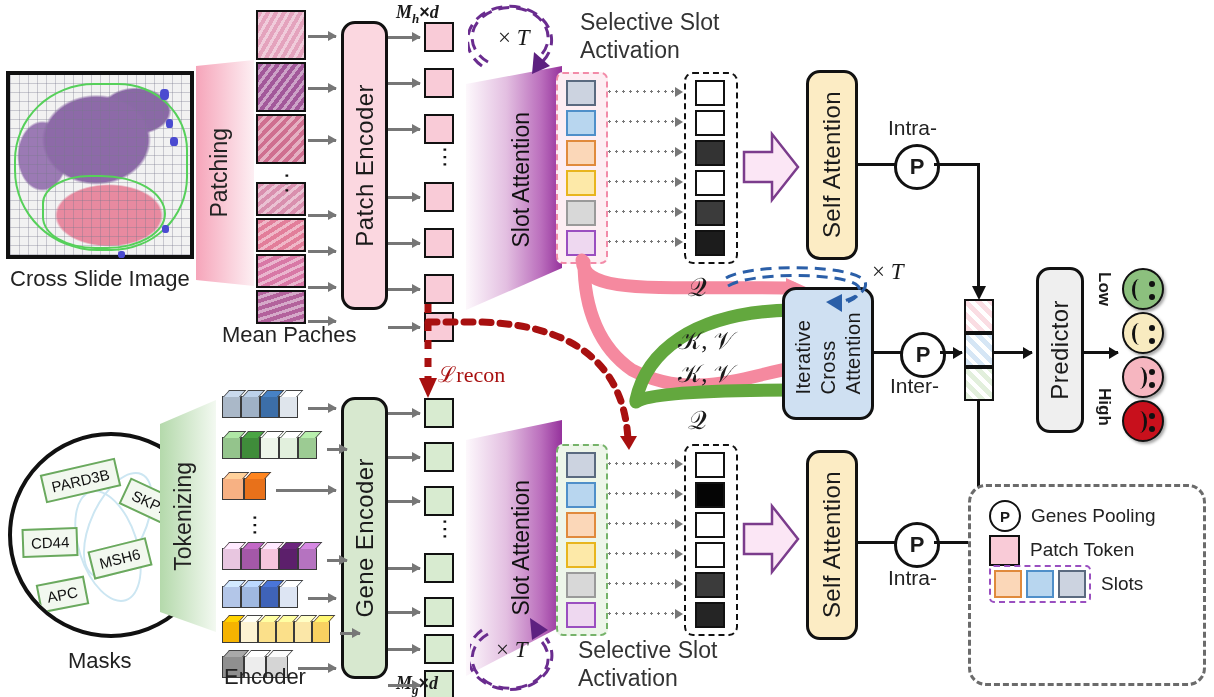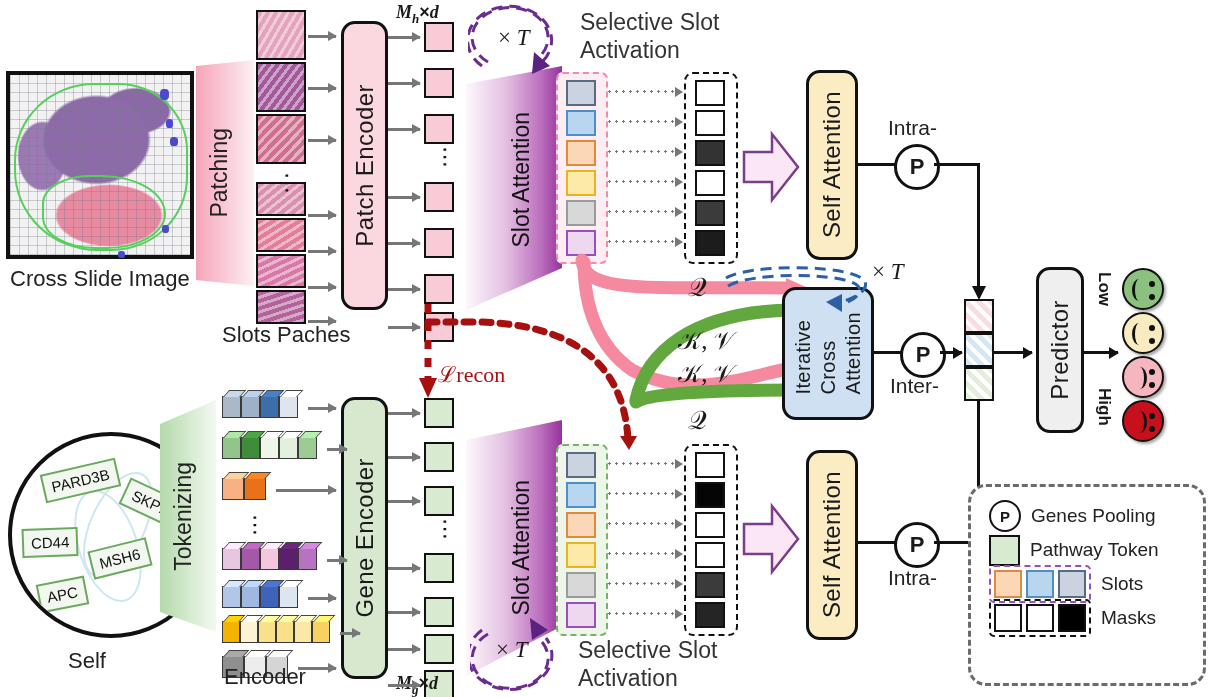--- a/index.html
+++ b/index.html
@@ -92,21 +92,21 @@
 <div class="abs" id="patches" style="left: 256px; top: 10px; width: 52px; height: 305px;">
     <div style="position: absolute; left: 0px; top: 0px; width: 50px; height: 50px; border: 2.5px solid rgb(17, 17, 17); box-sizing: border-box; background: repeating-linear-gradient(120deg, rgb(228, 163, 189) 0px, rgb(228, 163, 189) 4px, rgba(255, 255, 255, 0.45) 4px, rgba(255, 255, 255, 0.45) 7px), rgb(228, 163, 189);"></div>
     <div style="position: absolute; left: 0px; top: 52px; width: 50px; height: 50px; border: 2.5px solid rgb(17, 17, 17); box-sizing: border-box; background: repeating-linear-gradient(127deg, rgb(162, 88, 154) 0px, rgb(162, 88, 154) 4px, rgba(255, 255, 255, 0.45) 4px, rgba(255, 255, 255, 0.45) 7px), rgb(162, 88, 154);"></div>
     <div style="position: absolute; left: 0px; top: 104px; width: 50px; height: 50px; border: 2.5px solid rgb(17, 17, 17); box-sizing: border-box; background: repeating-linear-gradient(134deg, rgb(207, 111, 144) 0px, rgb(207, 111, 144) 4px, rgba(255, 255, 255, 0.45) 4px, rgba(255, 255, 255, 0.45) 7px), rgb(207, 111, 144);"></div>
     <div style="position: absolute; left: 0px; top: 172px; width: 50px; height: 34px; border: 2.5px solid rgb(17, 17, 17); box-sizing: border-box; background: repeating-linear-gradient(141deg, rgb(217, 143, 174) 0px, rgb(217, 143, 174) 4px, rgba(255, 255, 255, 0.45) 4px, rgba(255, 255, 255, 0.45) 7px), rgb(217, 143, 174);"></div>
     <div style="position: absolute; left: 0px; top: 208px; width: 50px; height: 34px; border: 2.5px solid rgb(17, 17, 17); box-sizing: border-box; background: repeating-linear-gradient(148deg, rgb(226, 126, 154) 0px, rgb(226, 126, 154) 4px, rgba(255, 255, 255, 0.45) 4px, rgba(255, 255, 255, 0.45) 7px), rgb(226, 126, 154);"></div>
     <div style="position: absolute; left: 0px; top: 244px; width: 50px; height: 34px; border: 2.5px solid rgb(17, 17, 17); box-sizing: border-box; background: repeating-linear-gradient(155deg, rgb(216, 120, 166) 0px, rgb(216, 120, 166) 4px, rgba(255, 255, 255, 0.45) 4px, rgba(255, 255, 255, 0.45) 7px), rgb(216, 120, 166);"></div>
     <div style="position: absolute; left: 0px; top: 280px; width: 50px; height: 34px; border: 2.5px solid rgb(17, 17, 17); box-sizing: border-box; background: repeating-linear-gradient(162deg, rgb(179, 98, 156) 0px, rgb(179, 98, 156) 4px, rgba(255, 255, 255, 0.45) 4px, rgba(255, 255, 255, 0.45) 7px), rgb(179, 98, 156);"></div>
     <div style="position: absolute; left: 18px; top: 162px; font-size: 22px; letter-spacing: 3px; color: rgb(17, 17, 17); writing-mode: vertical-rl;">⋯</div>
   </div>
-<div class="abs lbl" style="left:222px;top:322px;font-size:22px;">Slots Paches</div>
+<div class="abs lbl" style="left:222px;top:322px;font-size:22px;">Mean Paches</div>
 
 <div class="abs rbox pink-box" style="left:341px;top:21px;width:47px;height:289px;">
   <span class="vert">Patch Encoder</span>
 </div>
 
 <div class="abs" style="left:396px;top:2px;font-size:18px;font-weight:bold;">
   <span class="mathi">M</span><sub class="mathi" style="font-size:13px;">h</sub><span style="font-style:normal;">×</span><span class="mathi">d</span>
 </div>
 
 <div class="abs" id="toptokens" style="left: 424px; top: 22px; width: 34px; height: 290px;">
@@ -210,21 +210,21 @@
 
 <div class="abs" id="genecircle">
   <div class="dna" style="left:78px;top:32px;width:52px;height:110px;transform:rotate(25deg);border-color:#cce6f2;"></div>
   <div class="dna" style="left:66px;top:52px;width:56px;height:112px;transform:rotate(-18deg);border-color:#cce6f2;"></div>
   <div class="genetag" style="left:30px;top:30px;transform:rotate(-13deg);">PARD3B</div>
   <div class="genetag" style="left:110px;top:52px;transform:rotate(25deg);">SKP1</div>
   <div class="genetag" style="left:10px;top:92px;transform:rotate(-2deg);">CD44</div>
   <div class="genetag" style="left:78px;top:108px;transform:rotate(-14deg);">MSH6</div>
   <div class="genetag" style="left:26px;top:144px;transform:rotate(-11deg);">APC</div>
 </div>
-<div class="abs lbl" style="left:68px;top:648px;font-size:22px;">Self</div>
+<div class="abs lbl" style="left:68px;top:648px;font-size:22px;">Masks</div>
 
 <svg class="abs" style="left:154px;top:400px;" width="64" height="236">
   <defs>
       <linearGradient id="gG" x1="0" y1="0" x2="1" y2="0">
     <stop offset="0" stop-color="#b4d9ab"></stop>
         <stop offset="1" stop-color="#f3f9f1"></stop>
       </linearGradient>
     </defs>
   <polygon points="62,0 62,232 6,212 6,24" fill="url(#gG)"></polygon>
 </svg>
@@ -460,39 +460,31 @@
 </svg>
 <div class="abs" style="left:438px;top:358px;font-size:22px;color:#a81010;font-family:'Liberation Serif',serif;">ℒrecon</div>
 
 <div class="abs" id="legend">
   <div style="padding:12px 0 0 18px;">
     <div class="lgrow">
       <div style="width:28px;height:28px;border:2.5px solid #111;border-radius:50%;display:flex;align-items:center;justify-content:center;font-weight:bold;font-size:15px;">P</div>
       <div class="lgtxt">Genes Pooling</div>
     </div>
     <div class="lgrow">
-      <div style="width:27px;height:27px;border:2px solid #111;background:#d8ebd0;"></div>
-      <div class="lgtxt">Pathway Token</div>
+      <div style="width:27px;height:27px;border:2px solid #111;background:#f9cbd7;"></div>
+      <div class="lgtxt">Patch Token</div>
     </div>
     <div class="lgrow">
       <div style="display:flex;gap:4px;padding:3px;border:2px dashed #9a4fc0;border-radius:5px;">
         <div style="width:24px;height:24px;background:#fbd7b8;border:2px solid #e08a3c;"></div>
         <div style="width:24px;height:24px;background:#b8d6ef;border:2px solid #4f8fc9;"></div>
         <div style="width:24px;height:24px;background:#ccd3e0;border:2px solid #5a6a80;"></div>
       </div>
       <div class="lgtxt">Slots</div>
     </div>
-    <div class="lgrow">
-      <div style="display:flex;gap:4px;padding:3px;border:2px dashed #111;border-radius:5px;">
-        <div style="width:24px;height:24px;background:#fff;border:2.5px solid #111;"></div>
-        <div style="width:24px;height:24px;background:#fff;border:2.5px solid #111;"></div>
-        <div style="width:24px;height:24px;background:#000;border:2.5px solid #111;"></div>
-      </div>
-      <div class="lgtxt">Masks</div>
-    </div>
   </div>
 </div>
 
 <div style="position: absolute; left: 308px; top: 35px; width: 28px; height: 3px; background: rgb(119, 119, 119);">
     <div style="position:absolute;right:-1px;top:-4px;border-left:9px solid #777;border-top:5.5px solid transparent;border-bottom:5.5px solid transparent;"></div>
   </div>
 <div style="position: absolute; left: 308px; top: 87px; width: 28px; height: 3px; background: rgb(119, 119, 119);">
     <div style="position:absolute;right:-1px;top:-4px;border-left:9px solid #777;border-top:5.5px solid transparent;border-bottom:5.5px solid transparent;"></div>
   </div>
 <div style="position: absolute; left: 308px; top: 139px; width: 28px; height: 3px; background: rgb(119, 119, 119);">

